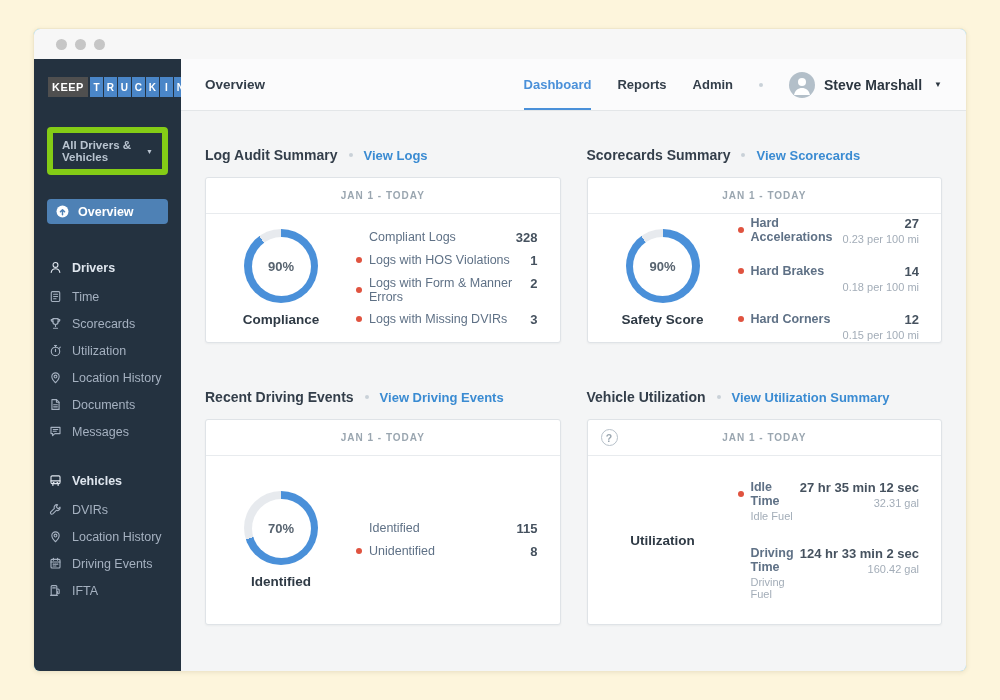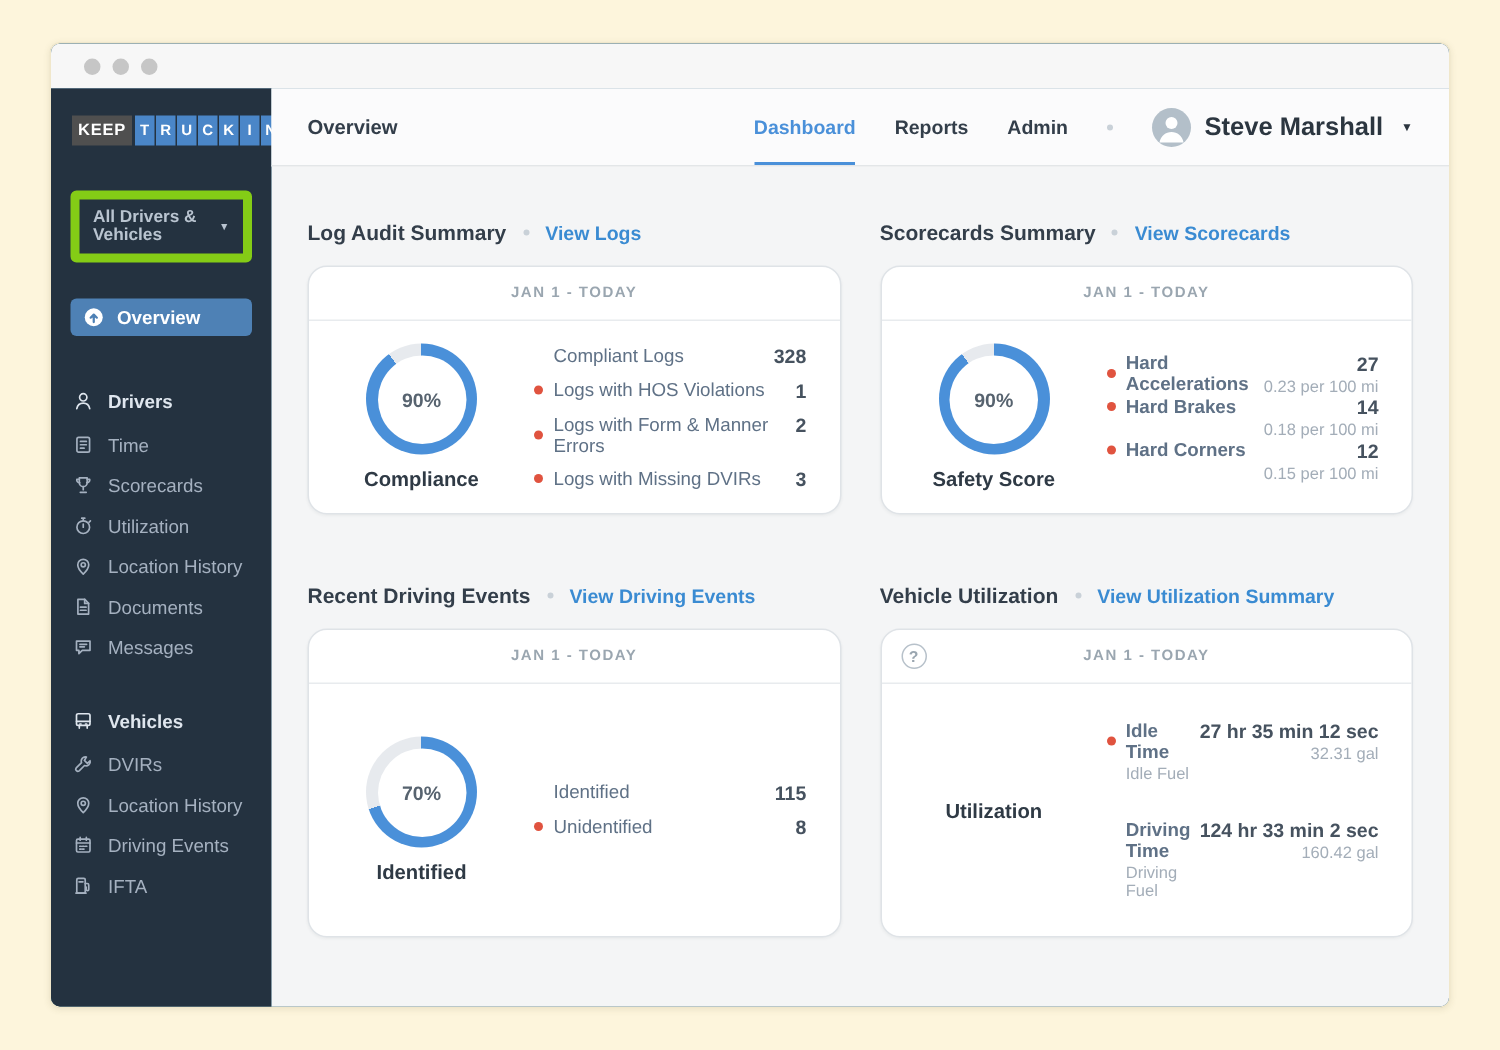--- a/index.html
+++ b/index.html
@@ -5,21 +5,21 @@
   * { box-sizing: border-box; margin: 0; padding: 0; }
   html,body { width:1000px; height:700px; }
   body {
     background:#fdf5dc;
     font-family:"Liberation Sans", sans-serif;
     position:relative;
     overflow:hidden;
   }
   .window {
     position:absolute; left:33px; top:28px; width:934px; height:644px;
-    background:#0c4a6e; border-radius:7px; overflow:hidden;
+    background:#7dd3fc; border-radius:7px; overflow:hidden;
     border:1px solid #f0e7cb;
     box-shadow:0 1px 4px rgba(90,80,40,0.10);
   }
   .titlebar {
     height:30px; background:#f7f7f7;
     display:flex; align-items:center; padding-left:22px; gap:8px;
   }
   .win-dot { width:11px; height:11px; border-radius:50%; background:#c6c6c6; }
   .app { display:flex; height:614px; }
 
@@ -79,33 +79,33 @@
   .tab.active::after {
     content:""; position:absolute; bottom:0; left:0; right:0;
     height:2px; background:#4a90d9;
   }
   .nav-sep-dot { width:4px; height:4px; background:#c9d1d8; border-radius:50%; }
   .user { display:flex; align-items:center; gap:9px; cursor:pointer; }
   .avatar {
     width:26px; height:26px; border-radius:50%; background:#b3bfc9;
     display:flex; align-items:center; justify-content:center; overflow:hidden;
   }
-  .user-name { font-weight:bold; font-size:17px; color:#2c3640; }
+  .user-name { font-weight:bold; font-size:14px; color:#2c3640; }
   .user-caret { font-size:8px; color:#2c3640; margin-left:3px; }
 
   
   .content { padding:20px 24px 0; display:grid; grid-template-columns:1fr 1fr; column-gap:26px; }
   .section-title-row { display:flex; align-items:center; gap:11px; margin:16px 0 14px; }
   .row2 .section-title-row { margin-top:46px; }
   .card-title { font-size:14px; font-weight:bold; color:#333e4a; }
   .title-dot { width:4px; height:4px; border-radius:50%; background:#c9d1d8; }
   .card-link { font-size:13px; font-weight:bold; color:#3a8bd2; cursor:pointer; text-decoration:none; }
 
   .card {
-    background:#fff; border:1px solid #dfe3e7; border-radius:13px;
+    background:#fff; border:1px solid #dfe3e7; border-radius:3px;
     box-shadow:0 1px 2px rgba(40,50,60,0.05);
   }
   .card-header {
     position:relative; height:36px; display:flex; align-items:center; justify-content:center;
     border-bottom:1px solid #e8ebee;
     font-size:10px; font-weight:bold; letter-spacing:1px; color:#9aa6b0;
   }
   .help {
     position:absolute; left:13px; width:17px; height:17px;
     border:1.5px solid #b7c1ca; border-radius:50%; color:#9aa6b0;
@@ -122,21 +122,21 @@
   }
   .donut-inner {
     width:59px; height:59px; background:#fff; border-radius:50%;
     display:flex; align-items:center; justify-content:center;
     font-size:13px; font-weight:bold; color:#57636f;
   }
   .donut-label { font-size:13.5px; font-weight:bold; color:#2f3a45; }
 
   .rows { flex:1; display:flex; flex-direction:column; min-width:0; }
   .rows.gap-s { gap:8px; }
-  .rows.gap-m { }
+  .rows.gap-m { gap:19px; }
   .rows.gap-l { gap:24px; }
   .row { display:flex; justify-content:space-between; align-items:flex-start; }
   .row-left { display:flex; flex-direction:column; }
   .row-label { display:flex; align-items:center; gap:7px; font-size:12.5px; color:#5f7186; font-weight:bold; }
   .row-label.normal { font-weight:normal; }
   .bullet { width:6px; height:6px; border-radius:50%; background:#e0533f; flex-shrink:0; }
   .sub-label { font-size:11px; color:#a3adb8; margin:2px 0 0 13px; }
   .row-right { display:flex; flex-direction:column; align-items:flex-end; }
   .row-value { font-size:13px; font-weight:bold; color:#46525f; white-space:nowrap; }
   .sub-value { font-size:11px; color:#a3adb8; margin-top:2px; white-space:nowrap; }

